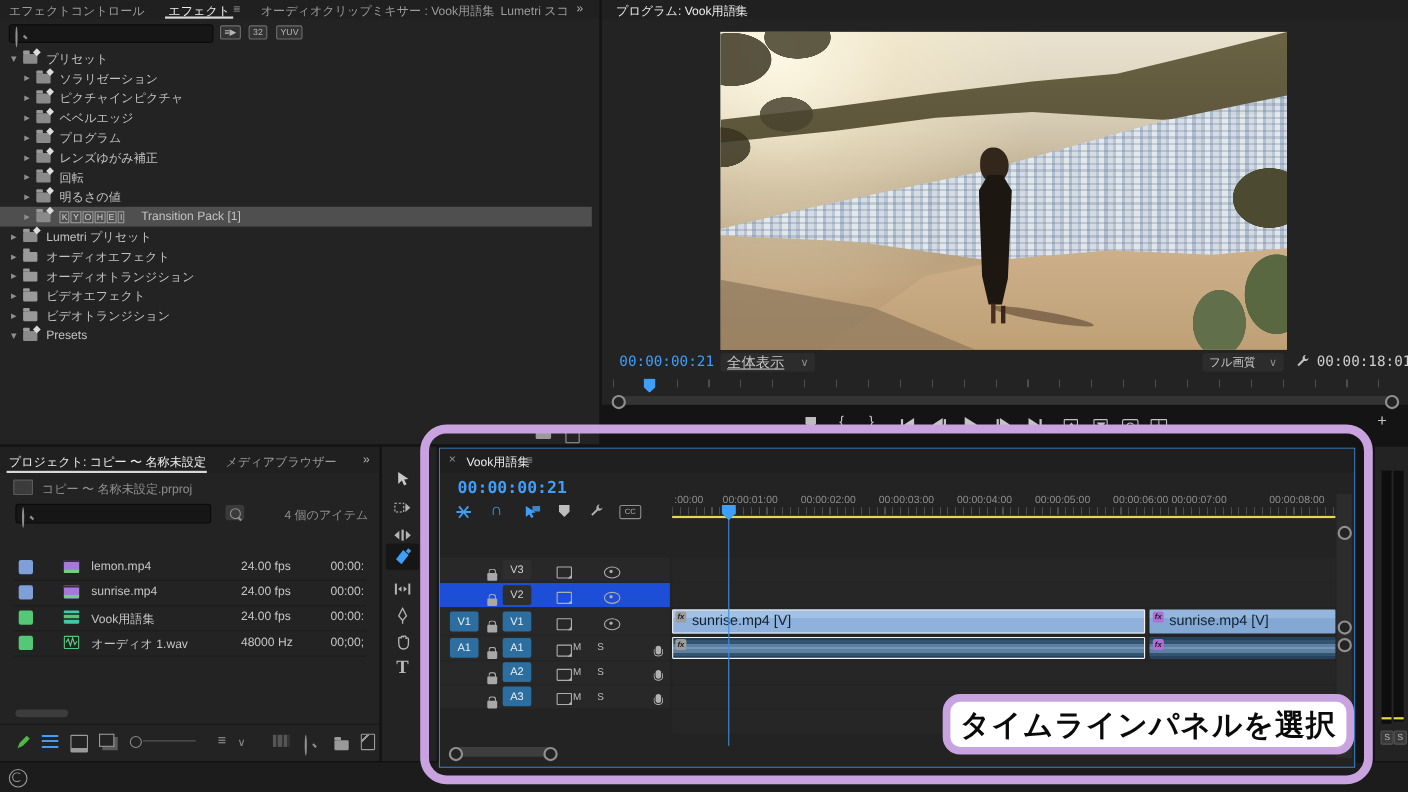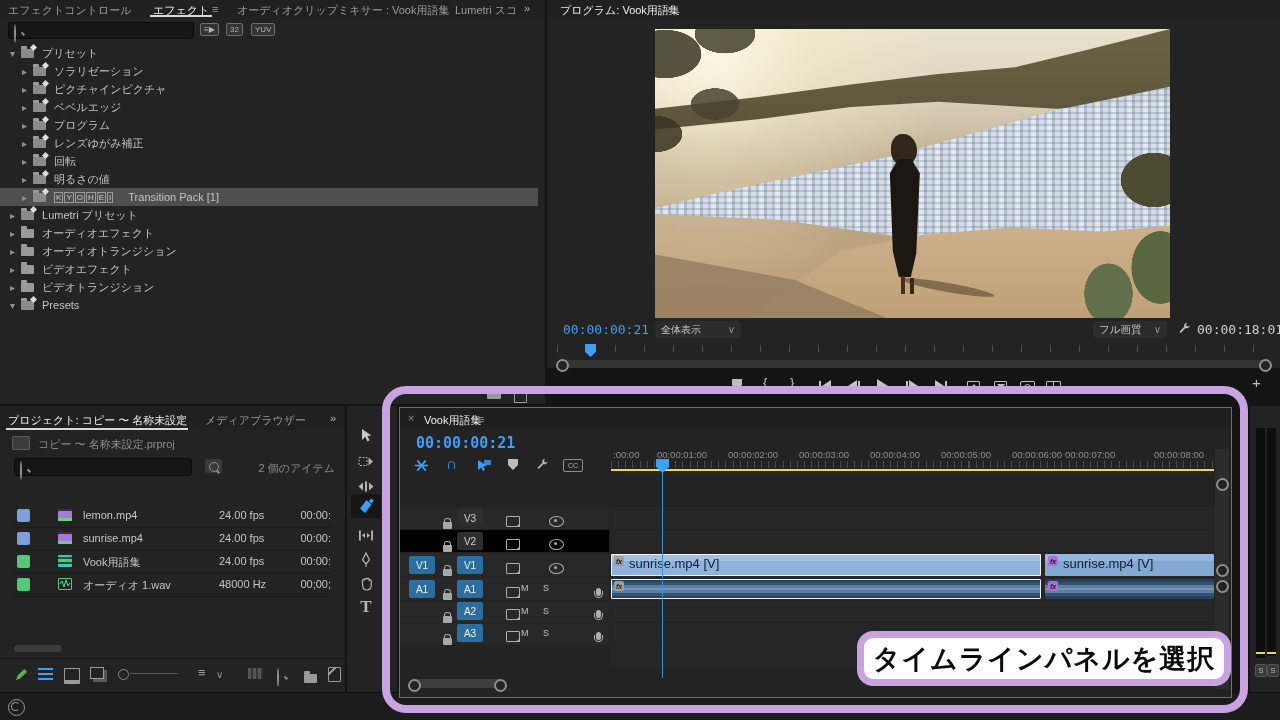--- a/index.html
+++ b/index.html
@@ -195,21 +195,21 @@
           radial-gradient(ellipse 40px 50px at 45% 85%,#61704a 60%,transparent 61%);"></div>
       <div class="abs" style="left:47.5%;top:88%;width:95px;height:9px;background:rgba(70,50,35,.5);border-radius:50%;transform:rotate(10deg);"></div>
       <div class="abs" style="left:45.8%;top:36.5%;width:26px;height:32px;background:#33261a;border-radius:45% 55% 50% 50%;"></div>
       <div class="abs" style="left:45.6%;top:45%;width:30px;height:118px;background:#1d1712;clip-path:polygon(28% 0,72% 0,100% 12%,88% 80%,70% 100%,30% 100%,10% 78%,0 12%);"></div>
       <div class="abs" style="left:47.8%;top:85.5%;width:4px;height:18px;background:#4a2e20;"></div>
       <div class="abs" style="left:49.6%;top:86%;width:4px;height:16px;background:#3c261a;"></div>
     </div>
 
     <span class="abs" style="left:16px;top:322px;font-family:'DejaVu Sans Mono',monospace;font-size:13px;color:#3f9ef8;">00:00:00:21</span>
     <div class="abs" style="left:108px;top:321px;width:86px;height:17px;background:#2c2c2c;border-radius:3px;display:flex;align-items:center;justify-content:space-between;padding:0 6px;box-sizing:border-box;">
-      <span style="font-size:10px;color:#c8c8c8;">全体表示</span>
+      <span style="font-size:13px;color:#c8c8c8;text-decoration:underline;">全体表示</span>
       <span class="chev">∨</span>
     </div>
     <div class="abs" style="left:546px;top:321px;width:74px;height:17px;background:#2c2c2c;border-radius:3px;display:flex;align-items:center;justify-content:space-between;padding:0 6px;box-sizing:border-box;">
       <span style="font-size:10.5px;color:#c8c8c8;">フル画質</span>
       <span class="chev">∨</span>
     </div>
     <div class="abs" style="left:630px;top:322px;">
       <svg width="15" height="15" viewBox="0 0 16 16">
           <path d="M13.5 3.5a3.2 3.2 0 0 1-4.3 3L4 11.7 2.6 10.3 7.8 5a3.2 3.2 0 0 1 3-4.3l-1.2 2 .6 1.6 1.7.6z" fill="#c0c0c0"></path>
         </svg>
@@ -271,21 +271,21 @@
     </div>
     <div class="abs" style="left:12px;top:30px;width:16px;height:12px;background:#3c3c3c;border:1px solid #5a5a5a;border-radius:1px;"></div>
     <span class="abs rowtxt dim" style="left:38px;top:31px;font-size:11px;">コピー 〜 名称未設定.prproj</span>
 
     <div class="abs srch" style="left:14px;top:52px;width:176px;height:16px;">
       <span class="abs mag" style="left:5px;top:3px;"></span>
     </div>
     <div class="abs" style="left:205px;top:53px;width:17px;height:14px;background:#3a3a3a;border-radius:2px;">
         <span class="mag" style="position:absolute;left:4px;top:3px;"></span>
       </div>
-    <span class="abs rowtxt dim" style="right:10px;top:55px;">2 個のアイテム</span>
+    <span class="abs rowtxt dim" style="right:10px;top:55px;">4 個のアイテム</span>
 
 
     <div class="abs" style="left:12px;top:98px;width:321px;height:23px;border-bottom:1px solid #1c1c1c;">
       <span class="abs swatch" style="left:5px;top:5px;background:#7f9fd8;"></span>
       <span class="abs" style="left:46px;top:5px;width:14px;height:12px;background:#a678d8;border-radius:1px;box-shadow:inset 0 -3px 0 #6fcf82, inset 0 2px 0 #3a2a4a;"></span>
       <span class="abs rowtxt" style="left:71px;top:5px;">lemon.mp4</span>
       <span class="abs rowtxt" style="left:207px;top:5px;">24.00 fps</span>
       <span class="abs rowtxt" style="right:2px;top:5px;">00:00:</span>
     </div>
     <div class="abs" style="left:12px;top:121px;width:321px;height:23px;border-bottom:1px solid #1c1c1c;">
@@ -448,21 +448,21 @@
     <div class="abs" style="left:211px;top:61px;width:603px;height:2px;background:#e8d84b;"></div>
 
     <div class="abs" style="left:0;top:99px;width:209px;height:22px;background:#282828;">
       <span class="abs lock" style="left:43px;top:8px;"></span>
       <span class="abs trkbox" style="left:57px;top:2px;">V3</span>
       <span class="abs tgt" style="left:93px;top:6px;"></span>
       <span class="abs eye" style="left:117px;top:6px;"></span>
     </div>
     <div class="abs" style="left:211px;top:99px;width:603px;height:22px;background:#262626;"></div>
 
-    <div class="abs" style="left:0;top:122px;width:209px;height:22px;background:#000000;">
+    <div class="abs" style="left:0;top:122px;width:209px;height:22px;background:#1d4ed8;">
       <span class="abs lock" style="left:43px;top:8px;"></span>
       <span class="abs trkbox" style="left:57px;top:2px;">V2</span>
       <span class="abs tgt" style="left:93px;top:6px;"></span>
       <span class="abs eye" style="left:117px;top:6px;"></span>
     </div>
     <div class="abs" style="left:211px;top:122px;width:603px;height:22px;background:#262626;"></div>
 
     <div class="abs" style="left:0;top:145px;width:209px;height:24px;background:#282828;">
       <span class="abs trkbox blue" style="left:9px;top:3px;">V1</span>
       <span class="abs lock" style="left:43px;top:9px;"></span>

